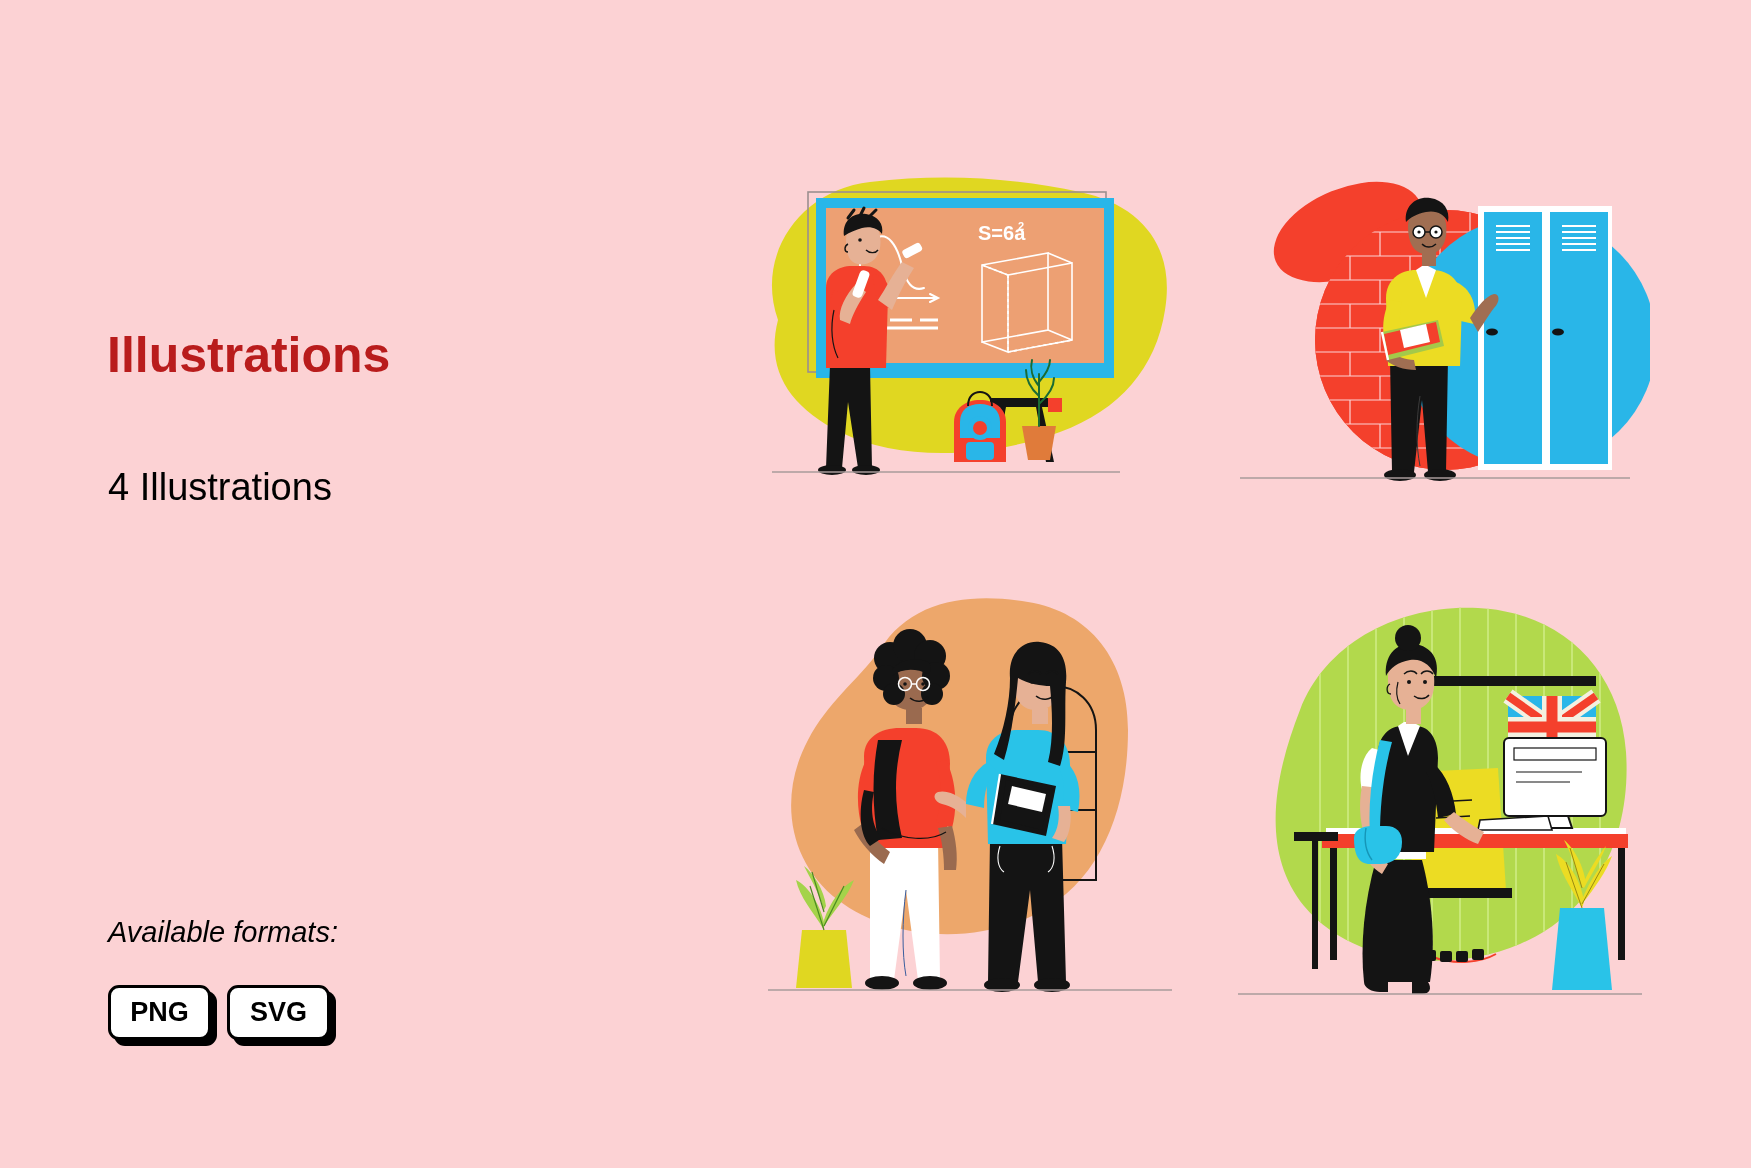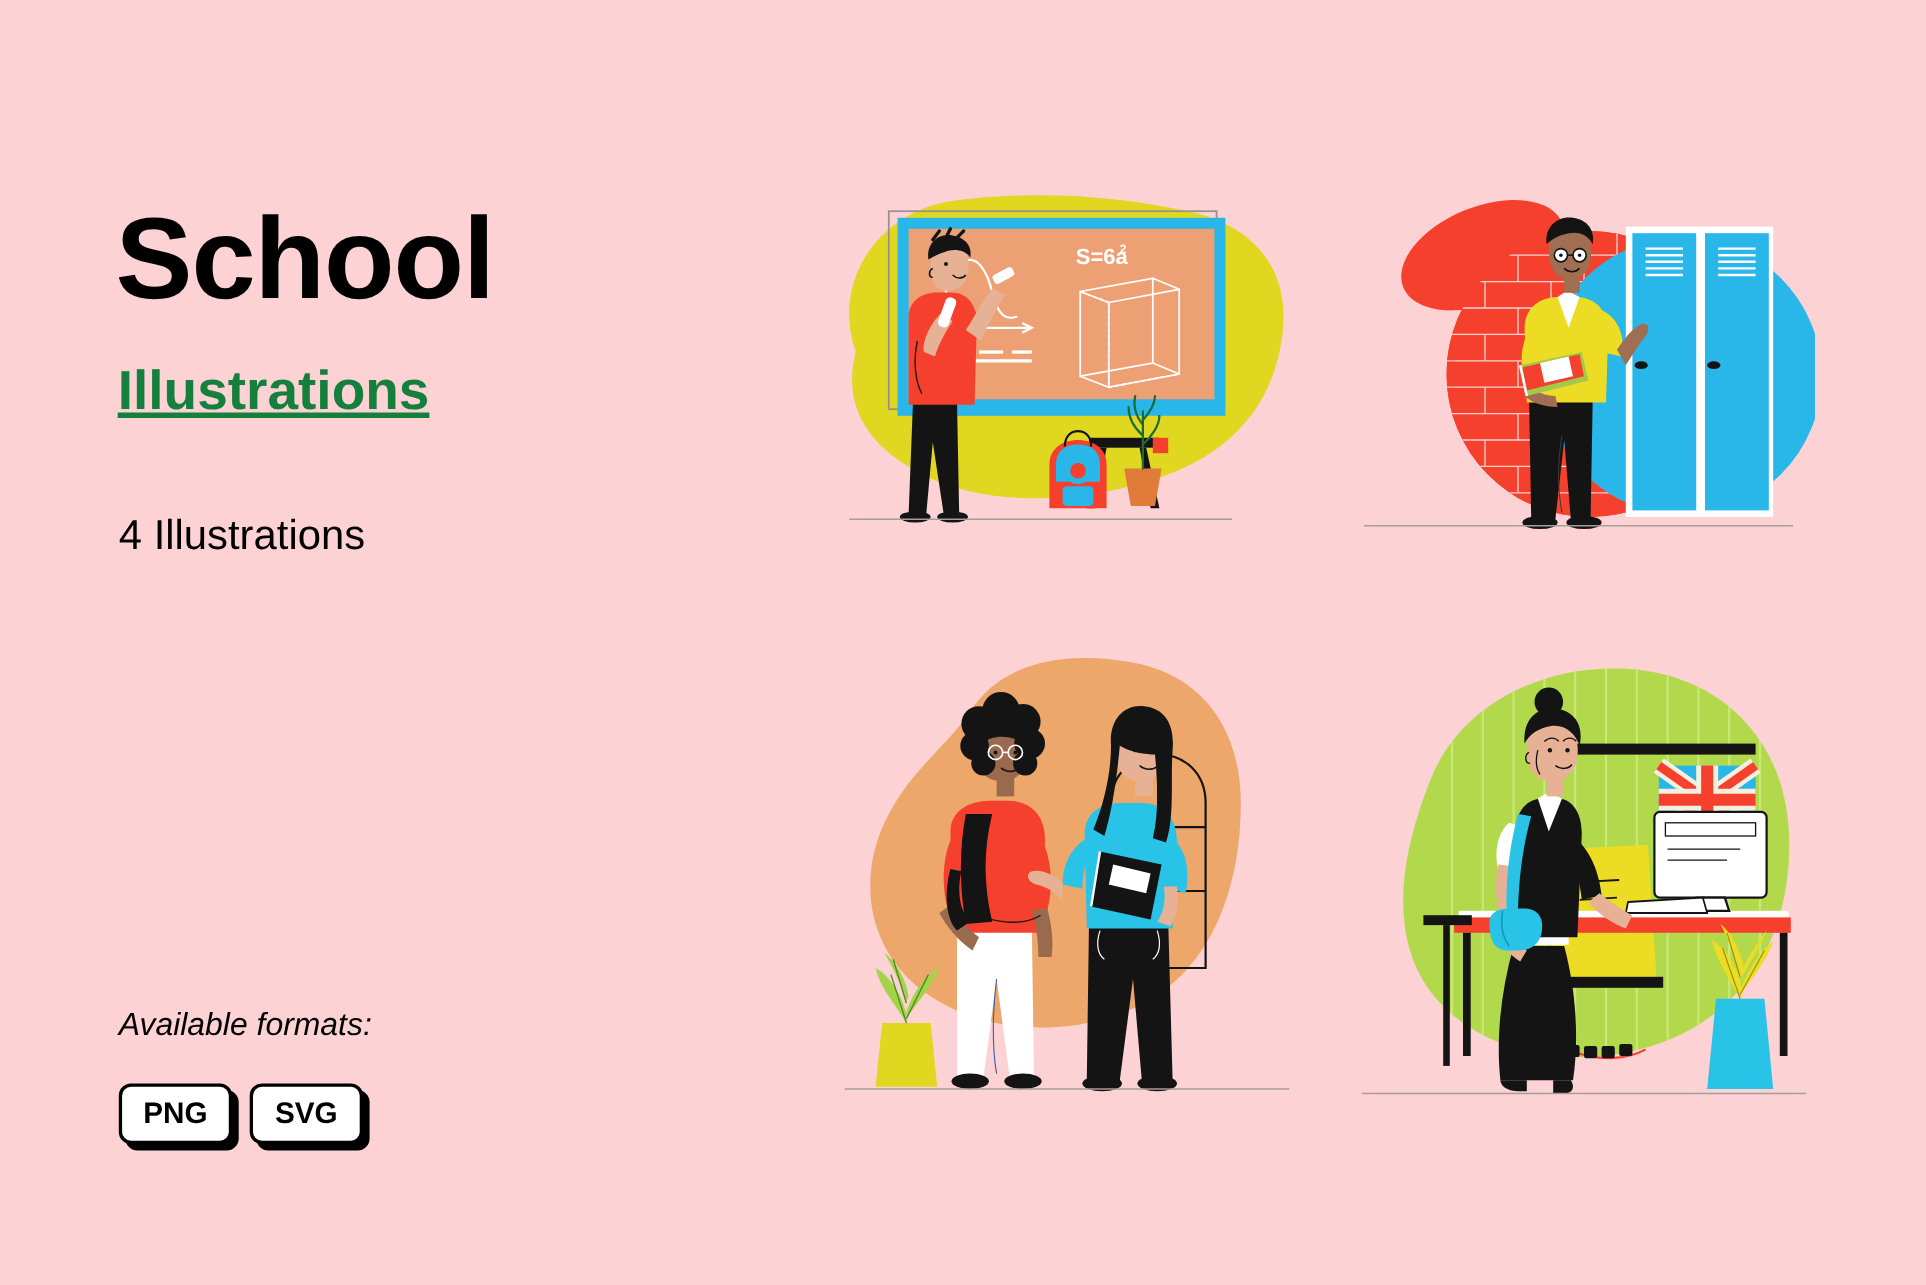--- a/index.html
+++ b/index.html
@@ -33,23 +33,22 @@
     color: #000;
     letter-spacing: -1px;
     line-height: 1;
   }
   #subtitle {
     position: absolute;
     left: 2px;
     top: 330px;
     font-size: 50px;
     font-weight: bold;
-    color: #15803d;
+    color: #b91c1c;
     line-height: 1;
-    text-decoration: underline;
   }
   #count {
     position: absolute;
     left: 3px;
     top: 468px;
     font-size: 38px;
     font-weight: normal;
     color: #000;
     line-height: 1;
   }
@@ -99,21 +98,20 @@
 
   .illo svg { display: block; width: 100%; height: 100%; }
 </style>
 </head>
 <body style="background: rgb(252, 210, 212);">
 
 <div id="page">
 
   <div id="left-panel">
 
-    <div id="title">School</div>
 
     <div id="subtitle">Illustrations</div>
 
     <div id="count">4 Illustrations</div>
 
     <div id="formats-label">Available formats:</div>
 
     <div id="badges">
       <div class="badge">
         <span>PNG</span>

